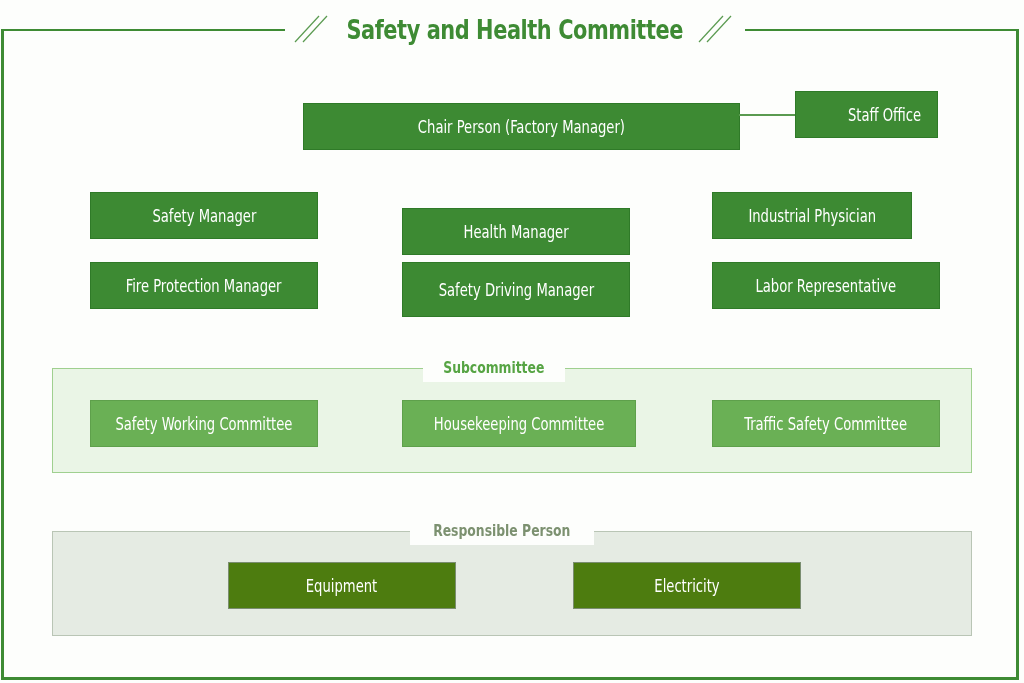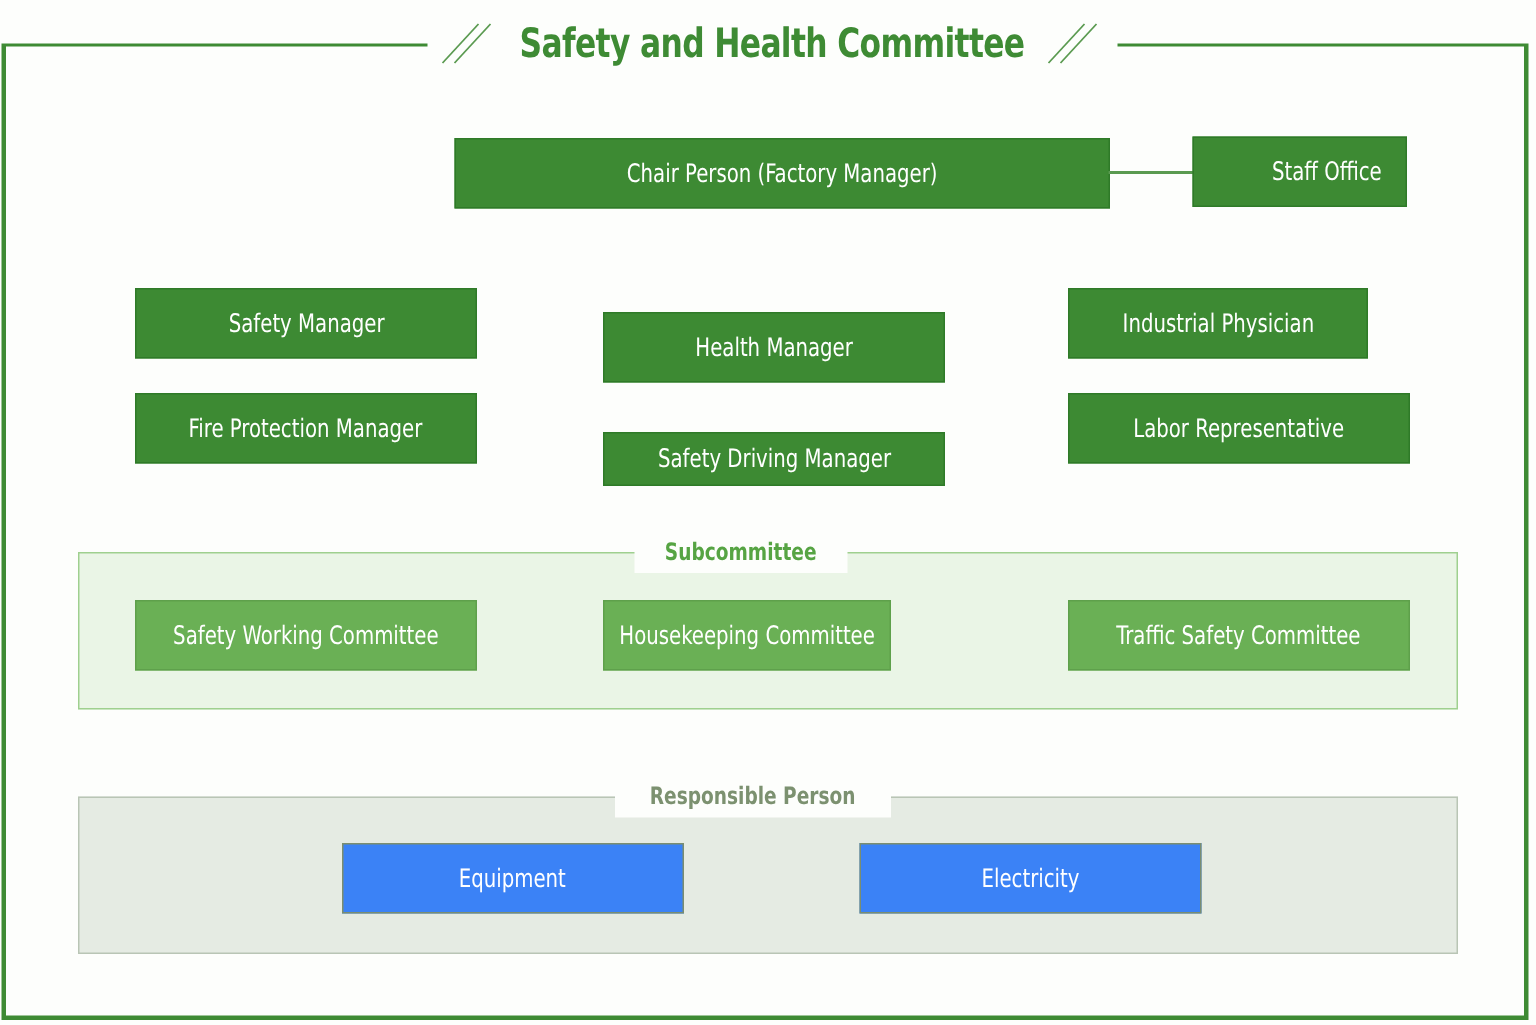--- a/index.html
+++ b/index.html
@@ -5,21 +5,21 @@
   html,body{margin:0;padding:0;}
   body{width:1024px;height:683px;background:#fdfefc;position:relative;overflow:hidden;font-family:"DejaVu Sans Condensed","DejaVu Sans","Liberation Sans",sans-serif;}
   .frame{position:absolute;left:1px;top:29px;width:1018px;height:651px;border:3px solid #3e8b34;border-top-width:2px;box-sizing:border-box;}
   .title-wrap{position:absolute;left:285px;top:0;width:460px;height:58px;background:#fdfefc;display:flex;align-items:center;justify-content:center;}
   .title{color:#3e8b34;font-weight:bold;font-size:27px;letter-spacing:-0.5px;font-stretch:condensed;transform:scaleX(0.86);white-space:nowrap;}
   .slash{position:absolute;top:14px;width:40px;height:30px;}
   .box{position:absolute;display:flex;align-items:center;justify-content:center;color:#fff;font-size:17px;box-sizing:border-box;white-space:nowrap;}
   .box span{display:inline-block;transform:scaleX(0.86);}
   .dark{background:#3d8a33;border:1px solid #2f7a28;}
   .light{background:#6ab055;border:1px solid #5ea04b;}
-  .grey{background:#3b82f6;border:1px solid #7a8d70;}
+  .grey{background:#4d7c0f;border:1px solid #7a8d70;}
   .connector{position:absolute;left:739px;top:114px;width:57px;height:2px;background:#5a9a50;}
   .group{position:absolute;box-sizing:border-box;}
   .sub{left:52px;top:368px;width:920px;height:105px;background:#eaf5e6;border:1.5px solid #9fd08f;}
   .resp{left:52px;top:531px;width:920px;height:105px;background:#e5ebe3;border:1.5px solid #b9c5b5;}
   .group-label{position:absolute;top:-15px;background:#fdfefc;padding:0 12px;font-size:16px;font-weight:bold;white-space:nowrap;height:28px;line-height:28px;}
   .group-label span{display:inline-block;transform:scaleX(0.86);}
   .sub .group-label{left:370px;color:#56a443;}
   .resp .group-label{left:357px;color:#7c9170;}
 </style>
 </head>
@@ -32,54 +32,54 @@
       <line x1="2" y1="28" x2="26" y2="2" stroke="#5a9a50" stroke-width="1.2"></line>
       <line x1="10" y1="28" x2="34" y2="2" stroke="#5a9a50" stroke-width="1.2"></line>
     </svg>
   <div class="title">Safety and Health Committee</div>
   <svg class="slash" style="left:412px" viewBox="0 0 40 30">
       <line x1="2" y1="28" x2="26" y2="2" stroke="#5a9a50" stroke-width="1.2"></line>
       <line x1="10" y1="28" x2="34" y2="2" stroke="#5a9a50" stroke-width="1.2"></line>
     </svg>
 </div>
 
-<div class="box dark" style="left:303px;top:92px;width:437px;height:47px;justify-content:center;">
+<div class="box dark" style="left:303px;top:103px;width:437px;height:47px;justify-content:center;">
     <span>Chair Person (Factory Manager)</span>
   </div>
 <div class="connector"></div>
 <div class="box dark" style="left:795px;top:91px;width:143px;height:47px;padding-left:36px;">
     <span>Staff Office</span>
   </div>
 
 <div class="box dark" style="left:90px;top:192px;width:228px;height:47px;">
     <span>Safety Manager</span>
   </div>
 <div class="box dark" style="left:402px;top:192px;width:228px;height:47px;margin-top:16px;">
     <span>Health Manager</span>
   </div>
 <div class="box dark" style="left:712px;top:192px;width:200px;height:47px;">
     <span>Industrial Physician</span>
   </div>
 <div class="box dark" style="left:90px;top:262px;width:228px;height:47px;">
     <span>Fire Protection Manager</span>
   </div>
-<div class="box dark" style="left:402px;top:262px;width:228px;height:36px;margin-top:26px;">
+<div class="box dark" style="left:402px;top:262px;width:228px;height:55px;">
     <span>Safety Driving Manager</span>
   </div>
 <div class="box dark" style="left:712px;top:262px;width:228px;height:47px;">
     <span>Labor Representative</span>
   </div>
 
 <div class="group sub">
   <div class="group-label"><span>Subcommittee</span></div>
 </div>
 <div class="box light" style="left:90px;top:400px;width:228px;height:47px;">
     <span>Safety Working Committee</span>
   </div>
-<div class="box light" style="left:402px;top:400px;width:192px;height:47px;">
+<div class="box light" style="left:402px;top:400px;width:234px;height:47px;">
     <span>Housekeeping Committee</span>
   </div>
 <div class="box light" style="left:712px;top:400px;width:228px;height:47px;">
     <span>Traffic Safety Committee</span>
   </div>
 
 <div class="group resp">
   <div class="group-label"><span>Responsible Person</span></div>
 </div>
 <div class="box grey" style="left:228px;top:562px;width:228px;height:47px;">

